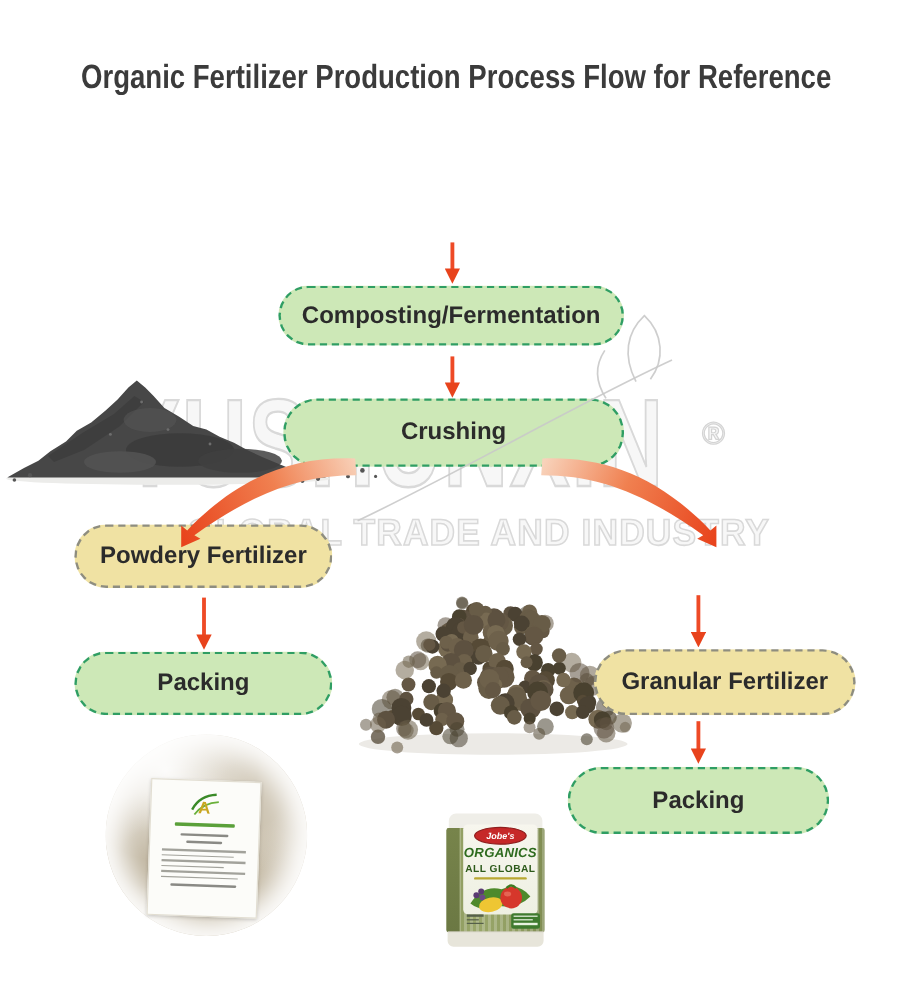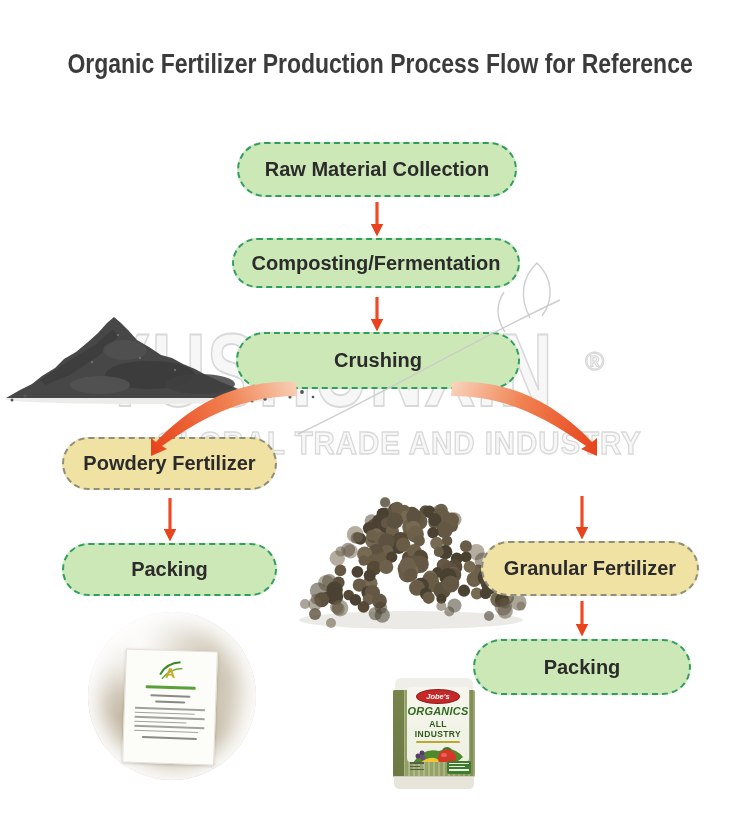--- a/index.html
+++ b/index.html
@@ -50,21 +50,21 @@
      box-shadow:inset 0 0 22px 14px rgba(255,255,255,.95);}
   .pack-label{position:absolute;left:36px;top:38px;width:92px;height:114px;background:#fcfcf9;
      border:1px solid #e2ded2;box-shadow:0 1px 3px rgba(0,0,0,.18);transform:rotate(2deg);
      display:flex;flex-direction:column;align-items:center;padding-top:8px;box-sizing:border-box;}
   .pack-label .bar{background:#8a8a85;border-radius:1px;}
   .pack-label .bar.g{background:#5aa03a;}
   .pack-label .tbl{width:70px;margin-top:5px;}
   .pack-label .tbl div{height:1.5px;background:#a2a29b;margin-bottom:3px;}
 
   
-  .product-bag{left:393px;top:678px;width:82px;height:110px;text-decoration:underline;}
+  .product-bag{left:372px;top:678px;width:82px;height:110px;text-decoration:underline;}
   .bag-top{position:absolute;left:2px;top:0;width:78px;height:13px;background:#efeee8;
            border-radius:6px 6px 0 0;border-bottom:1px solid #d8d5c8;}
   .bag-body{position:absolute;left:0;top:12px;width:82px;height:87px;border-radius:2px;
      background:
        repeating-linear-gradient(90deg, rgba(255,255,255,.22) 0 2px, rgba(255,255,255,0) 2px 5px),
        linear-gradient(90deg,#8b985c,#9aa76b 30%,#909d61 70%,#7f8c52);}
   .bag-left-strip{position:absolute;left:0;top:12px;width:11px;height:87px;
                   background:linear-gradient(#77844b,#6b7843);border-radius:2px 0 0 2px;}
   .bag-panel{position:absolute;left:14px;top:9px;width:62px;height:75px;border-radius:4px;
              background:linear-gradient(#f7f6ee,#eef0e2);overflow:hidden;}
@@ -324,21 +324,21 @@
 
   <div class="photo product-bag">
     <div class="bag-top"></div>
     <div class="bag-body"></div>
     <div class="bag-left-strip"></div>
     <div class="bag-panel">
       <div class="jobes">
         <span>Jobe's</span>
       </div>
       <div class="organics">ORGANICS</div>
-      <div class="allpurpose">ALL INDUSTRY</div>
+      <div class="allpurpose">ALL GLOBAL</div>
       <div class="subline"></div>
       <svg class="veg" width="58" height="30" viewBox="0 0 58 30">
         <path d="M4,20 Q14,4 30,8 Q44,2 54,14 Q44,24 28,22 Q14,28 4,20 Z" fill="#4e8a2c"></path>
         <circle cx="9" cy="13" r="2.5" fill="#5a3a72"></circle>
           <circle cx="13" cy="10" r="2.5" fill="#5a3a72"></circle>
         <circle cx="14" cy="15" r="2.5" fill="#6b4a85"></circle>
         <ellipse cx="21" cy="21" rx="10" ry="6" fill="#eec633" transform="rotate(-12 21 21)"></ellipse>
         <circle cx="38" cy="15" r="9" fill="#d6372b"></circle>
         <ellipse cx="35" cy="12" rx="3" ry="2" fill="#e8705f" opacity="0.8"></ellipse>
         <path d="M34,7 Q38,3 42,7" stroke="#3e7a22" stroke-width="2" fill="none"></path>
@@ -350,26 +350,25 @@
         <div></div>
       </div>
     <div class="info-box">
         <div></div>
         <div style="width:16px"></div>
         <div></div>
       </div>
     <div class="bag-bottom"></div>
   </div>
 
-  <div class="node green" style="left:237px;top:142px;width:280px;height:55px">Raw Material Collection</div>
   <div class="node green" style="left:232px;top:238px;width:288px;height:50px">Composting/Fermentation</div>
   <div class="node green" style="left:236px;top:332px;width:284px;height:57px">Crushing</div>
   <div class="node yellow" style="left:62px;top:437px;width:215px;height:53px">Powdery Fertilizer</div>
   <div class="node green" style="left:62px;top:543px;width:215px;height:53px">Packing</div>
-  <div class="node yellow" style="left:481px;top:541px;width:218px;height:55px">Granular Fertilizer</div>
+  <div class="node yellow" style="left:495px;top:541px;width:218px;height:55px">Granular Fertilizer</div>
   <div class="node green" style="left:473px;top:639px;width:218px;height:56px">Packing</div>
 
   <svg class="overlay" width="750" height="833" viewBox="0 0 750 833">
     <defs>
       <marker id="ah" viewBox="0 0 10 10" refX="1" refY="5" markerWidth="4" markerHeight="4" orient="auto">
         <path d="M0,0 L10,5 L0,10 Z"></path>
       </marker>
       <linearGradient id="swL" x1="300" y1="388" x2="152" y2="450" gradientUnits="userSpaceOnUse">
         <stop offset="0" stop-color="#f8d2ba"></stop>
           <stop offset="0.45" stop-color="#f08050"></stop>

